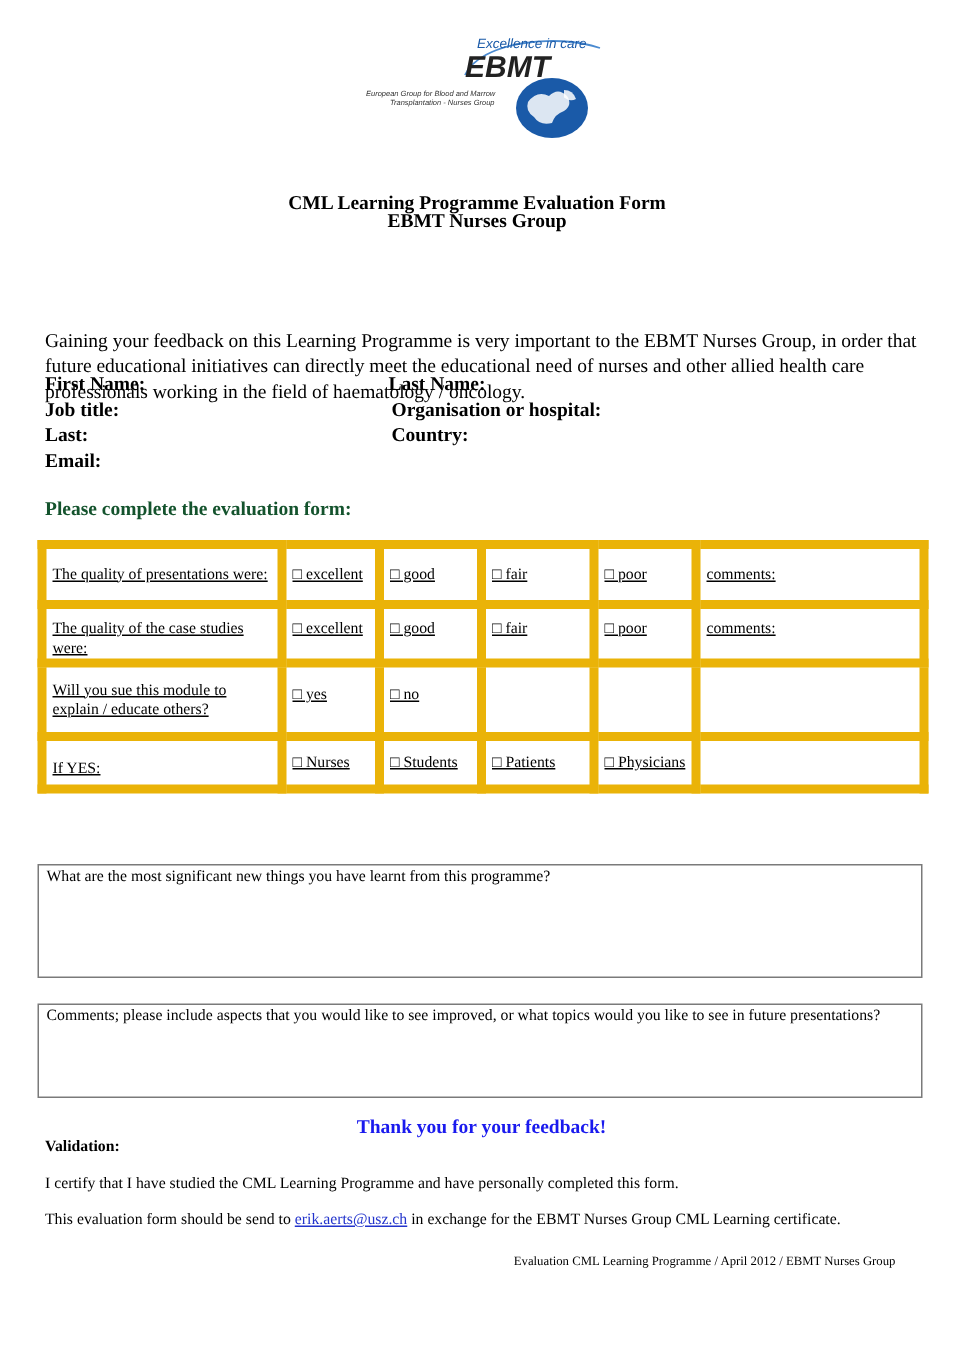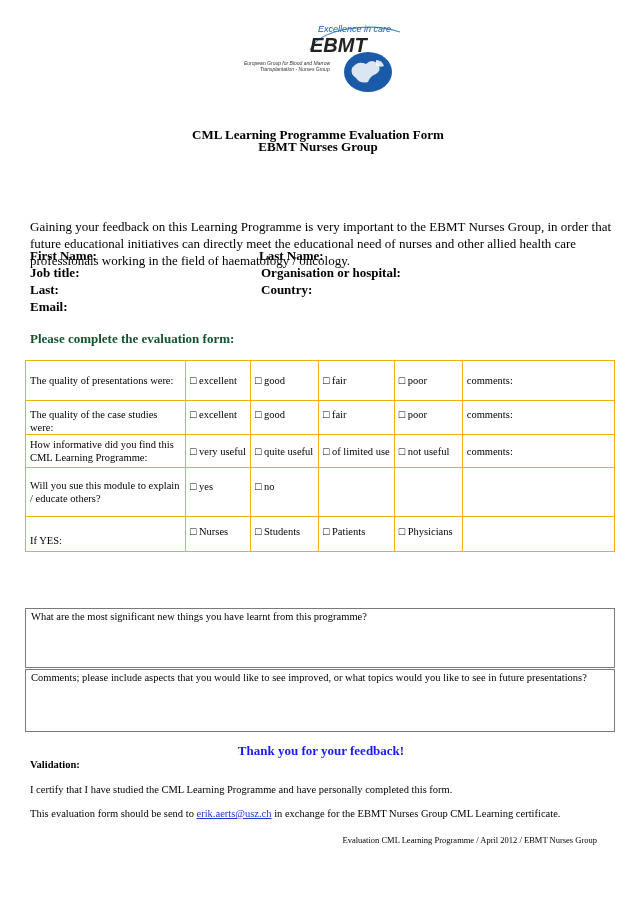--- a/index.html
+++ b/index.html
@@ -5,21 +5,21 @@
   html, body { margin:0; padding:0; background:#ffffff; }
   body { width:636px; height:900px; position:relative; overflow:hidden;
          font-family:"Liberation Serif", serif; color:#000; }
   .abs { position:absolute; }
   .logo { left:240px; top:22px; width:170px; height:72px; }
   .title { left:0; width:636px; text-align:center; font-weight:bold; font-size:13px; }
   .intro { left:30px; top:174px; width:590px; font-size:13px; line-height:17px;margin-top:44px; }
   .field { font-weight:bold; font-size:13px; }
   .blue-heading { color:#14532d; font-weight:bold; font-size:13px; }
   table.eval { position:absolute; left:25px; top:360px; border-collapse:collapse; font-size:10.5px; }
-  table.eval td { border:1px solid #eab308; vertical-align:top; padding:0 4px; line-height:13px; }
+  table.eval td { border:6px solid #eab308; vertical-align:top; padding:0 4px; line-height:13px;text-decoration:underline; }
   .box { position:absolute; left:25px; width:590px; border:1px solid #7a7a7a; font-size:10.5px; padding:2px 5px; box-sizing:border-box; }
   .small { font-size:10.5px; }
   a.link { color:#2233cc; text-decoration:underline; }
 </style>
 </head>
 <body>
 
 <div class="abs logo">
   <svg width="170" height="72" viewBox="0 0 170 72">
     <path d="M70 28 C 80 6, 130 0, 160 10" stroke="#4a8ad0" stroke-width="1.2" fill="none"></path>
@@ -67,48 +67,40 @@
     <td style="vertical-align:middle">comments:</td>
   </tr>
   <tr style="height:32px">
     <td style="padding-top:7px">The quality of the case studies were:</td>
     <td style="padding-top:7px">□ excellent</td>
     <td style="padding-top:7px">□ good</td>
     <td style="padding-top:7px">□ fair</td>
     <td style="padding-top:7px">□ poor</td>
     <td style="padding-top:7px">comments:</td>
   </tr>
-  <tr style="height:33px">
-    <td style="vertical-align:middle">How informative did you find this CML Learning Programme:</td>
-    <td style="vertical-align:middle;white-space:nowrap">□ very useful</td>
-    <td style="vertical-align:middle;white-space:nowrap">□ quite useful</td>
-    <td style="vertical-align:middle;white-space:nowrap">□ of limited use</td>
-    <td style="vertical-align:middle;white-space:nowrap">□ not useful</td>
-    <td style="vertical-align:middle">comments:</td>
-  </tr>
   <tr style="height:49px">
     <td style="vertical-align:middle">Will you sue this module to explain / educate others?</td>
     <td style="padding-top:12px">□ yes</td>
     <td style="padding-top:12px">□ no</td>
     <td></td>
     <td></td>
     <td></td>
   </tr>
   <tr style="height:35px">
     <td style="vertical-align:bottom;padding-bottom:4px">If YES:</td>
     <td style="padding-top:8px">□ Nurses</td>
     <td style="padding-top:8px">□ Students</td>
     <td style="padding-top:8px">□ Patients</td>
     <td style="padding-top:8px">□ Physicians</td>
     <td></td>
   </tr>
 </tbody>
   </table>
 
-<div class="box" style="top:608px;height:60px;">
+<div class="box" style="top:576px;height:76px;">
   <span>What are the most significant new things you have learnt from this programme?</span>
 </div>
 <div class="box" style="top:669px;height:63px;">
   <span>Comments; please include aspects that you would like to see improved, or what topics would you like to see in future presentations?</span>
 </div>
 
 <div class="abs" style="left:0;width:642px;top:743px;text-align:center;color:#1a1aee;font-weight:bold;font-size:13px;">Thank you for your feedback!</div>
 
 <div class="abs small" style="left:30px;top:759px;font-weight:bold;">Validation:</div>
 <div class="abs small" style="left:30px;top:784px;">I certify that I have studied the CML Learning Programme and have personally completed this form.</div>

